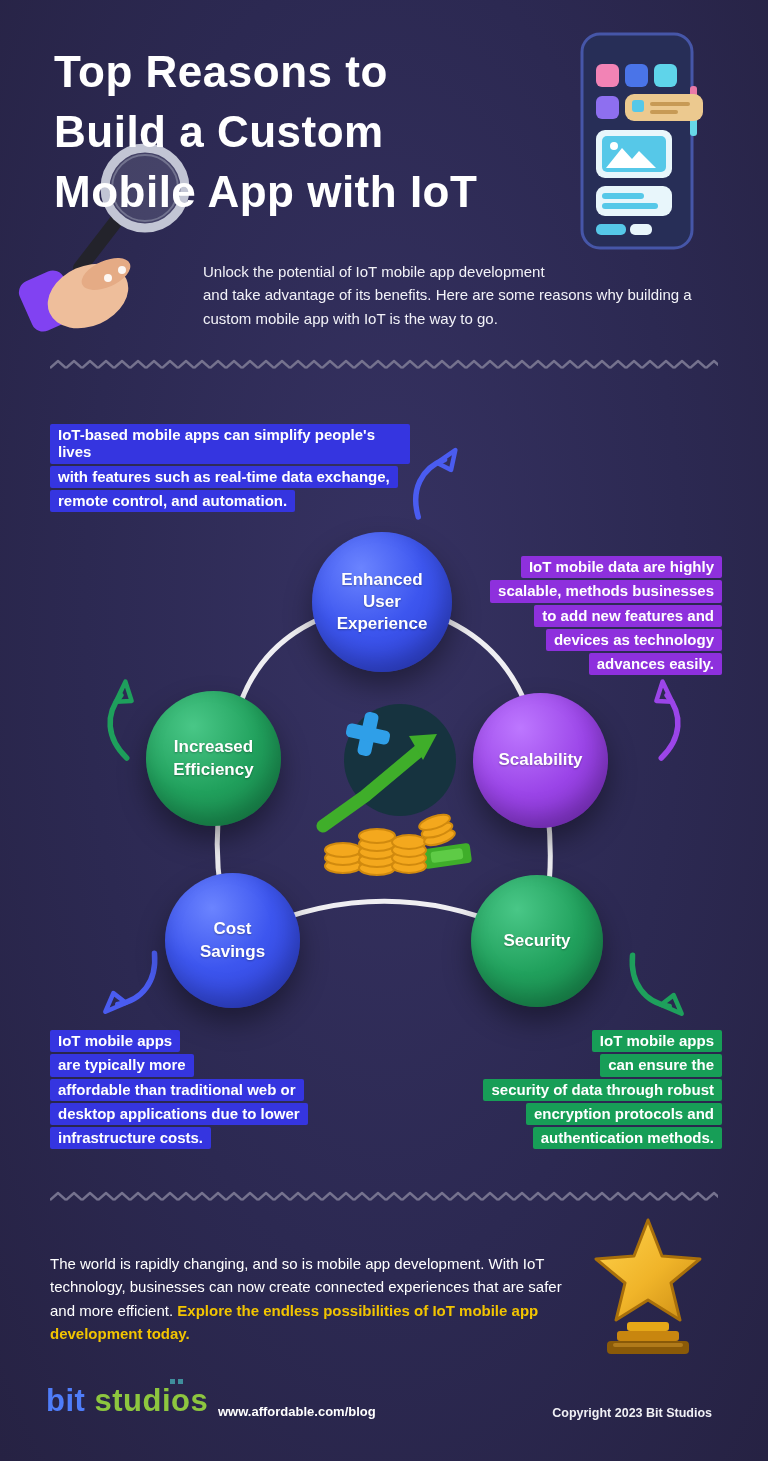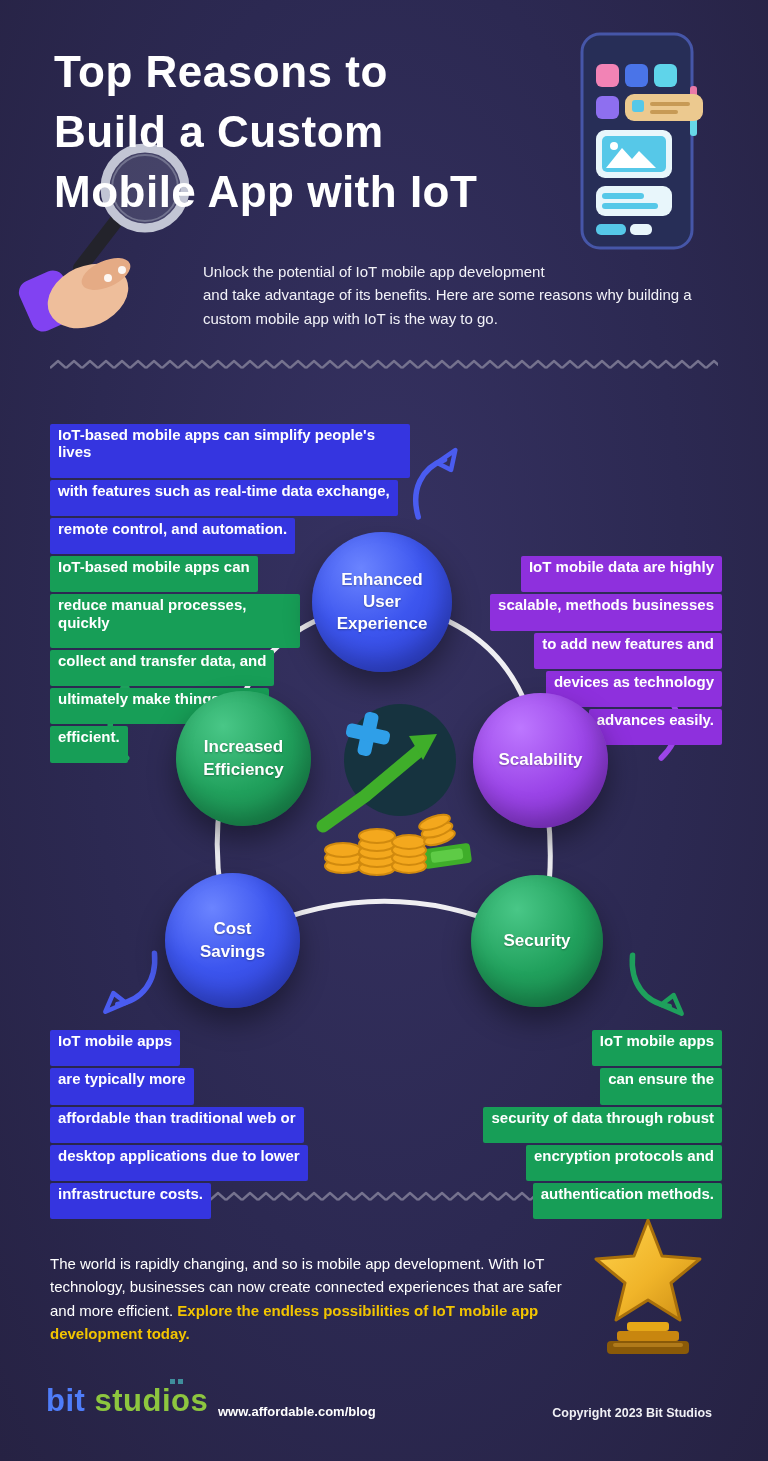--- a/index.html
+++ b/index.html
@@ -28,29 +28,29 @@
   .bubble {
     position:absolute; border-radius:50%; display:flex; align-items:center; justify-content:center;
     text-align:center; font-weight:700; font-size:17px; line-height:1.3; white-space:pre-line;
     z-index:2; box-shadow:0 14px 28px rgba(0,0,0,0.38), inset -6px -12px 22px rgba(0,0,0,0.22);
     text-shadow:0 1px 2px rgba(0,0,0,0.3);
   }
   .bubble.blue   { background:radial-gradient(circle at 35% 26%, #6b84ff 0%, #3d56ef 45%, #2b3cd0 100%); }
   .bubble.green  { background:radial-gradient(circle at 35% 26%, #49c787 0%, #21a15d 50%, #158549 100%); }
   .bubble.purple { background:radial-gradient(circle at 35% 26%, #bd77ff 0%, #9b45e8 50%, #7d2bc6 100%); }
   .b-eux  { left:312px; top:532px; width:140px; height:140px; }
-  .b-ie   { left:176px; top:691px; width:135px; height:135px; }
+  .b-ie   { left:146px; top:691px; width:135px; height:135px; }
   .b-scal { left:473px; top:693px; width:135px; height:135px; }
   .b-cs   { left:165px; top:873px; width:135px; height:135px; }
   .b-sec  { left:471px; top:875px; width:132px; height:132px; }
   .center-illus { position:absolute; left:305px; top:698px; width:175px; height:185px; z-index:2; }
   
   .ann { position:absolute; font-size:15px; font-weight:600; z-index:2; }
   .ann .hl-line {
-    display:block; width:fit-content; padding:2px 8px 17px; margin-bottom:2px;
+    display:block; width:fit-content; padding:2px 8px 3px; margin-bottom:2px;
     line-height:1.15; border-radius:2px;
   }
   .ann.right .hl-line { margin-left:auto; }
   .ann.hl-blue .hl-line   { background:#3535e0; }
   .ann.hl-green .hl-line  { background:#179e57; }
   .ann.hl-purple .hl-line { background:#8e30dd; }
   .ann-eux { left:50px; top:424px; width:360px; }
   .ann-ie  { left:50px; top:556px; width:250px; }
   .ann-scal{ right:46px; top:556px; width:240px; }
   .ann-cs  { left:50px; top:1030px; width:260px; }
@@ -145,27 +145,20 @@
   <div class="zigzag zz2">
     <svg width="668" height="14">
         <rect width="668" height="14" fill="url(#zz)"></rect>
       </svg>
   </div>
 
   <div class="ann hl-blue ann-eux">
       <span class="hl-line">IoT-based mobile apps can simplify people's lives</span>
       <span class="hl-line">with features such as real-time data exchange,</span>
       <span class="hl-line">remote control, and automation.</span>
-    </div>
-  <div class="ann hl-green ann-ie">
-      <span class="hl-line">IoT-based mobile apps can</span>
-      <span class="hl-line">reduce manual processes, quickly</span>
-      <span class="hl-line">collect and transfer data, and</span>
-      <span class="hl-line">ultimately make things more</span>
-      <span class="hl-line">efficient.</span>
     </div>
   <div class="ann hl-purple right ann-scal">
       <span class="hl-line">IoT mobile data are highly</span>
       <span class="hl-line">scalable, methods businesses</span>
       <span class="hl-line">to add new features and</span>
       <span class="hl-line">devices as technology</span>
       <span class="hl-line">advances easily.</span>
     </div>
   <div class="ann hl-blue ann-cs">
       <span class="hl-line">IoT mobile apps</span>

